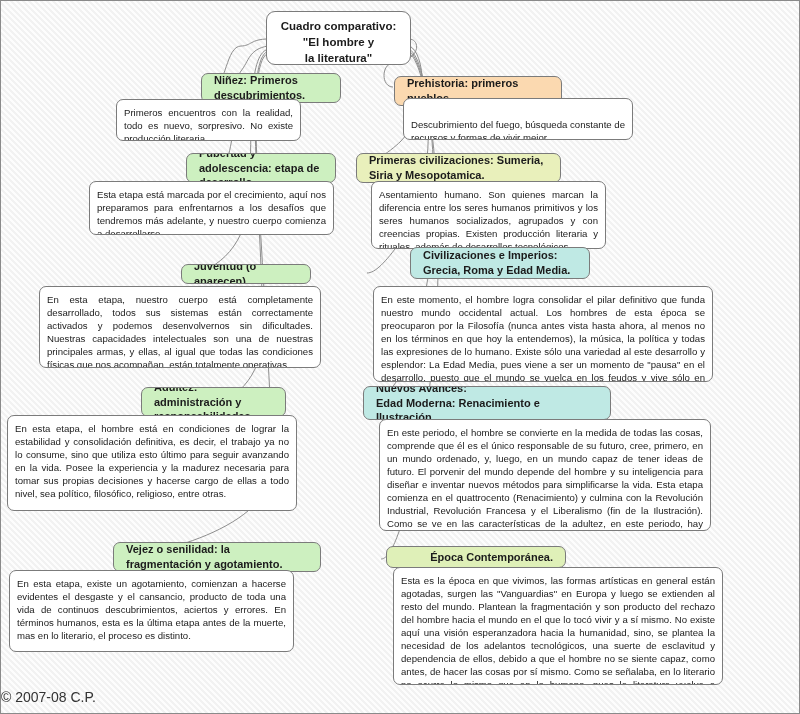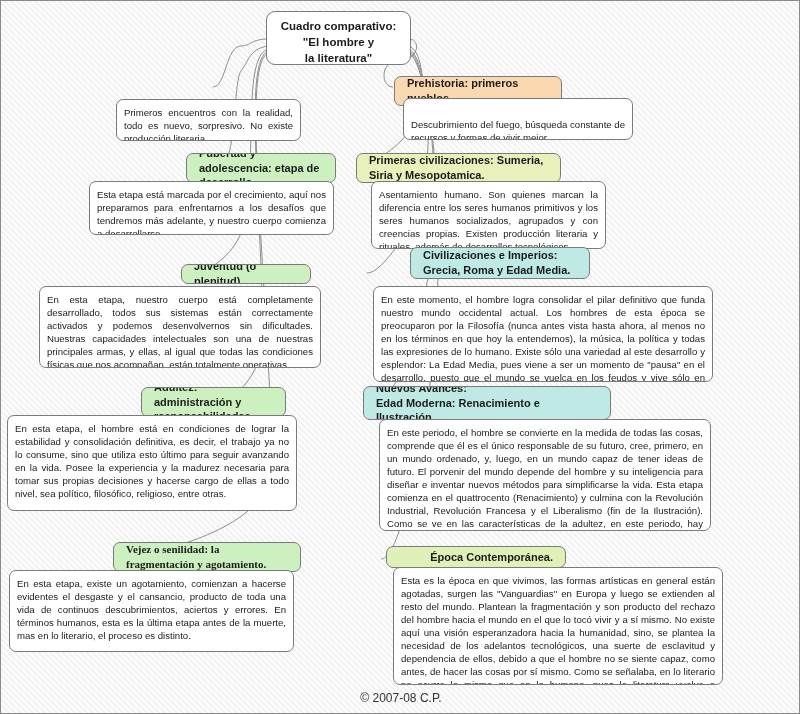--- a/index.html
+++ b/index.html
@@ -75,22 +75,22 @@
   .g-cyan { background: #bfe9e4; }
   .g-orange { background: #fbd9b0; }
   .g-yellow { background: #e9f0bb; }
   .g-ltgreen { background: #dff0b8; text-align: right; }
   .g-white { background: #ffffff; }
   .footer {
     position: absolute;
     left: 0;
     bottom: 8px;
     width: 800px;
-    text-align: center;
-    font-size: 12px;
+    text-align: left;
+    font-size: 14px;
     color: #333333;
   }
 </style>
 </head>
 <body>
 
 <div id="canvas">
 
   <svg class="links" viewBox="0 0 800 714">
     <g fill="none" stroke="#8e8e8e" stroke-width="1">
@@ -108,46 +108,49 @@
       <path d="M 408 52 C 432 66 458 280 412 480 C 398 540 388 558 380 558"></path>
     </g>
   </svg>
 
   <div class="node title g-white" style="left:265px; top:10px; width:145px; height:54px;">
     <div>Cuadro comparativo:</div>
     <div>"El hombre y</div>
     <div>la literatura"</div>
   </div>
 
+  <div class="node header g-green" style="left:200px; top:72px; width:140px; height:30px;">
+    <span>Niñez: Primeros descubrimientos.</span>
+  </div>
   <div class="node body" style="left:115px; top:98px; width:185px; height:42px;">
     <span>Primeros encuentros con la realidad, todo es nuevo, sorpresivo. No existe producción literaria.</span>
   </div>
 
   <div class="node header g-green" style="left:185px; top:152px; width:150px; height:30px;">
     <span>Pubertad y adolescencia: etapa de desarrollo.</span>
   </div>
   <div class="node body" style="left:88px; top:180px; width:245px; height:54px;">
     <span>Esta etapa está marcada por el crecimiento, aquí nos preparamos para enfrentarnos a los desafíos que tendremos más adelante, y nuestro cuerpo comienza a desarrollarse.</span>
   </div>
 
   <div class="node header g-green" style="left:180px; top:263px; width:130px; height:20px;">
-    <span>Juventud (o plenitud).</span>
+    <span>Juventud (o aparecen).</span>
   </div>
   <div class="node body" style="left:38px; top:285px; width:282px; height:82px;">
     <span>En esta etapa, nuestro cuerpo está completamente desarrollado, todos sus sistemas están correctamente activados y podemos desenvolvernos sin dificultades. Nuestras capacidades intelectuales son una de nuestras principales armas, y ellas, al igual que todas las condiciones físicas que nos acompañan, están totalmente operativas.</span>
   </div>
 
   <div class="node header g-green" style="left:140px; top:386px; width:145px; height:30px;">
     <span>Adultez: administración y responsabilidades.</span>
   </div>
   <div class="node body" style="left:6px; top:414px; width:290px; height:96px;">
     <span>En esta etapa, el hombre está en condiciones de lograr la estabilidad y consolidación definitiva, es decir, el trabajo ya no lo consume, sino que utiliza esto último para seguir avanzando en la vida. Posee la experiencia y la madurez necesaria para tomar sus propias decisiones y hacerse cargo de ellas a todo nivel, sea político, filosófico, religioso, entre otras.</span>
   </div>
 
-  <div class="node header g-green" style="left:112px; top:541px; width:188px; height:30px;font-family:Liberation Serif, serif;">
+  <div class="node header g-green" style="left:112px; top:541px; width:208px; height:30px;">
     <span>Vejez o senilidad: la fragmentación y agotamiento.</span>
   </div>
   <div class="node body" style="left:8px; top:569px; width:285px; height:82px;">
     <span>En esta etapa, existe un agotamiento, comienzan a hacerse evidentes el desgaste y el cansancio, producto de toda una vida de continuos descubrimientos, aciertos y errores. En términos humanos, esta es la última etapa antes de la muerte, mas en lo literario, el proceso es distinto.</span>
   </div>
 
   <div class="node header g-orange" style="left:393px; top:75px; width:168px; height:30px;">
     <span>Prehistoria: primeros pueblos.</span>
   </div>
   <div class="node body" style="left:402px; top:97px; width:230px; height:42px; white-space:pre-line;">

